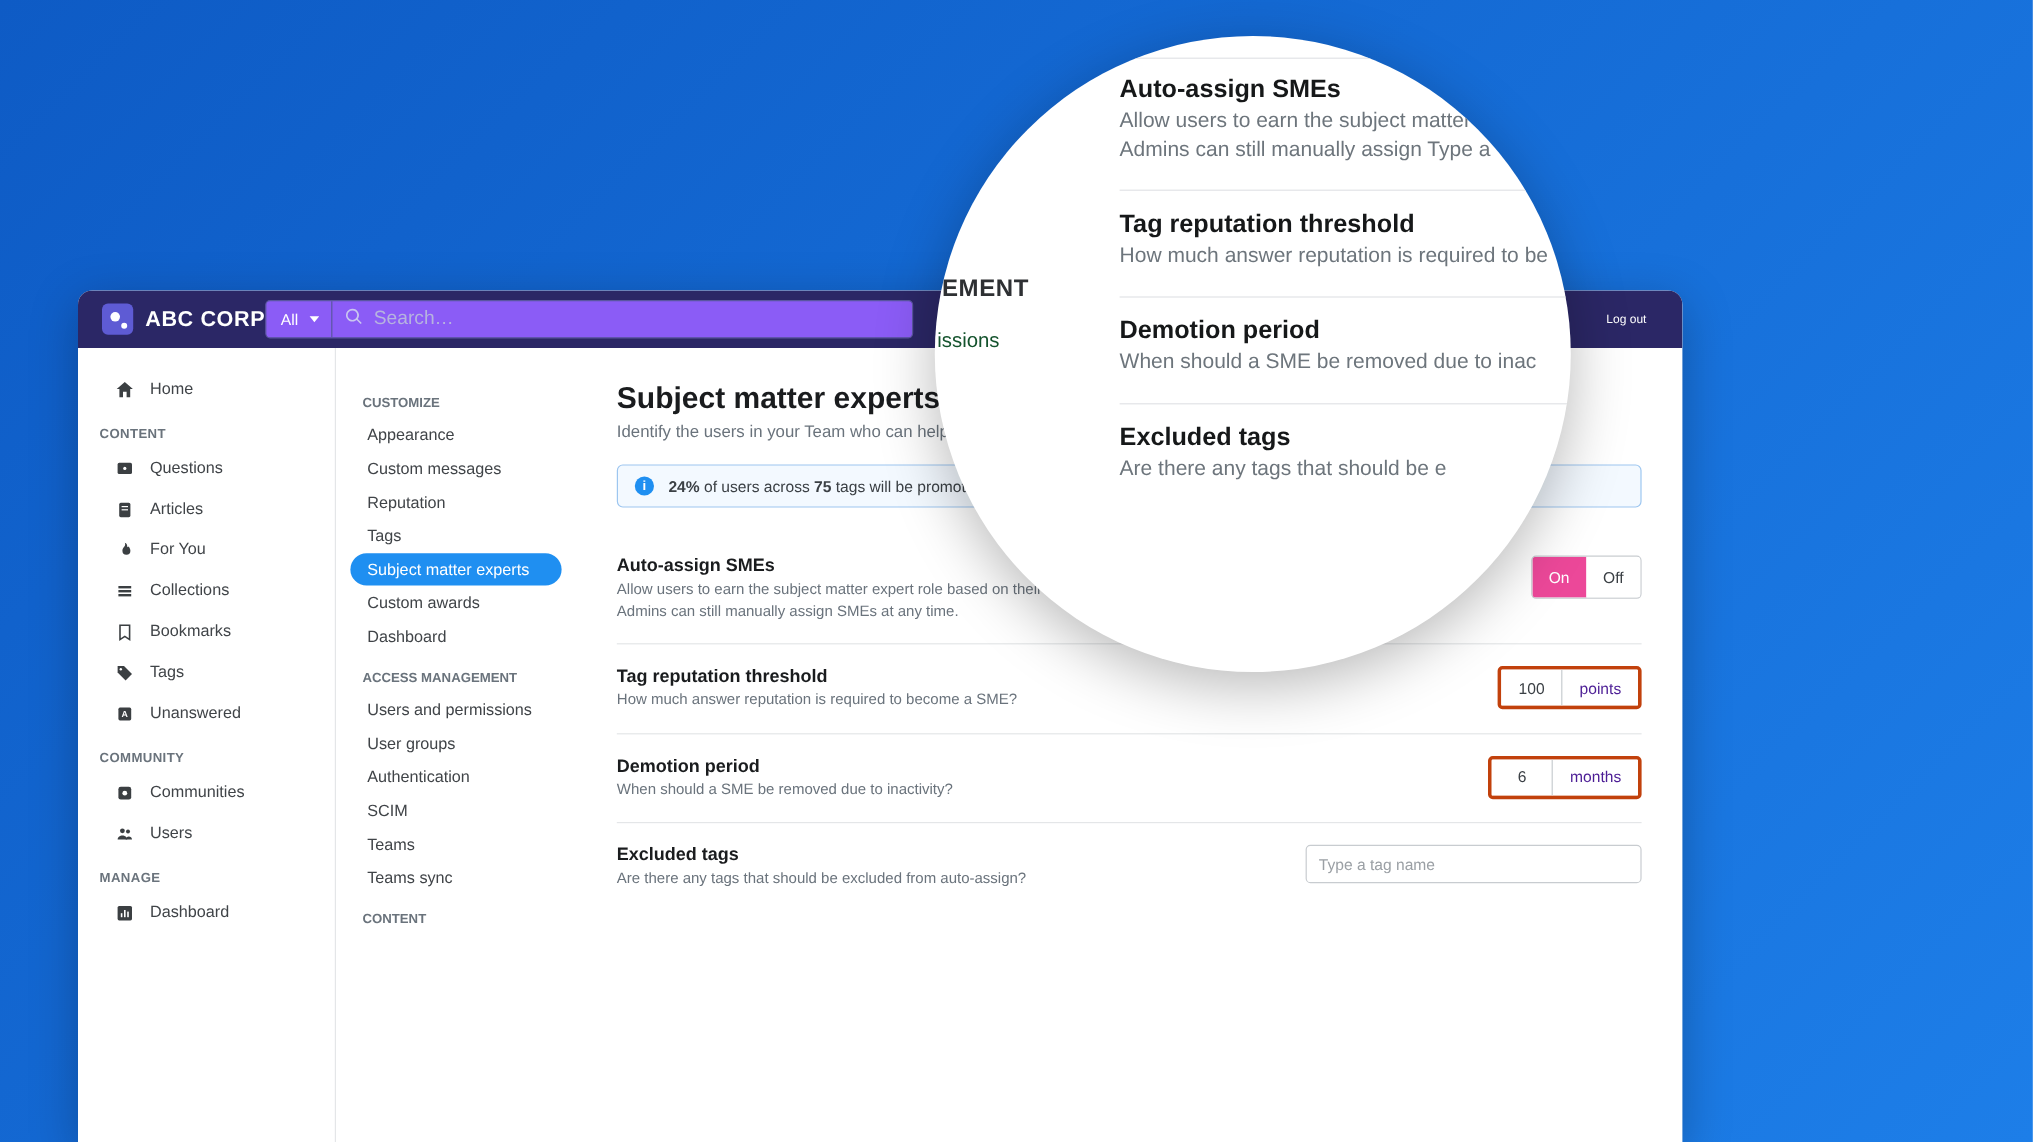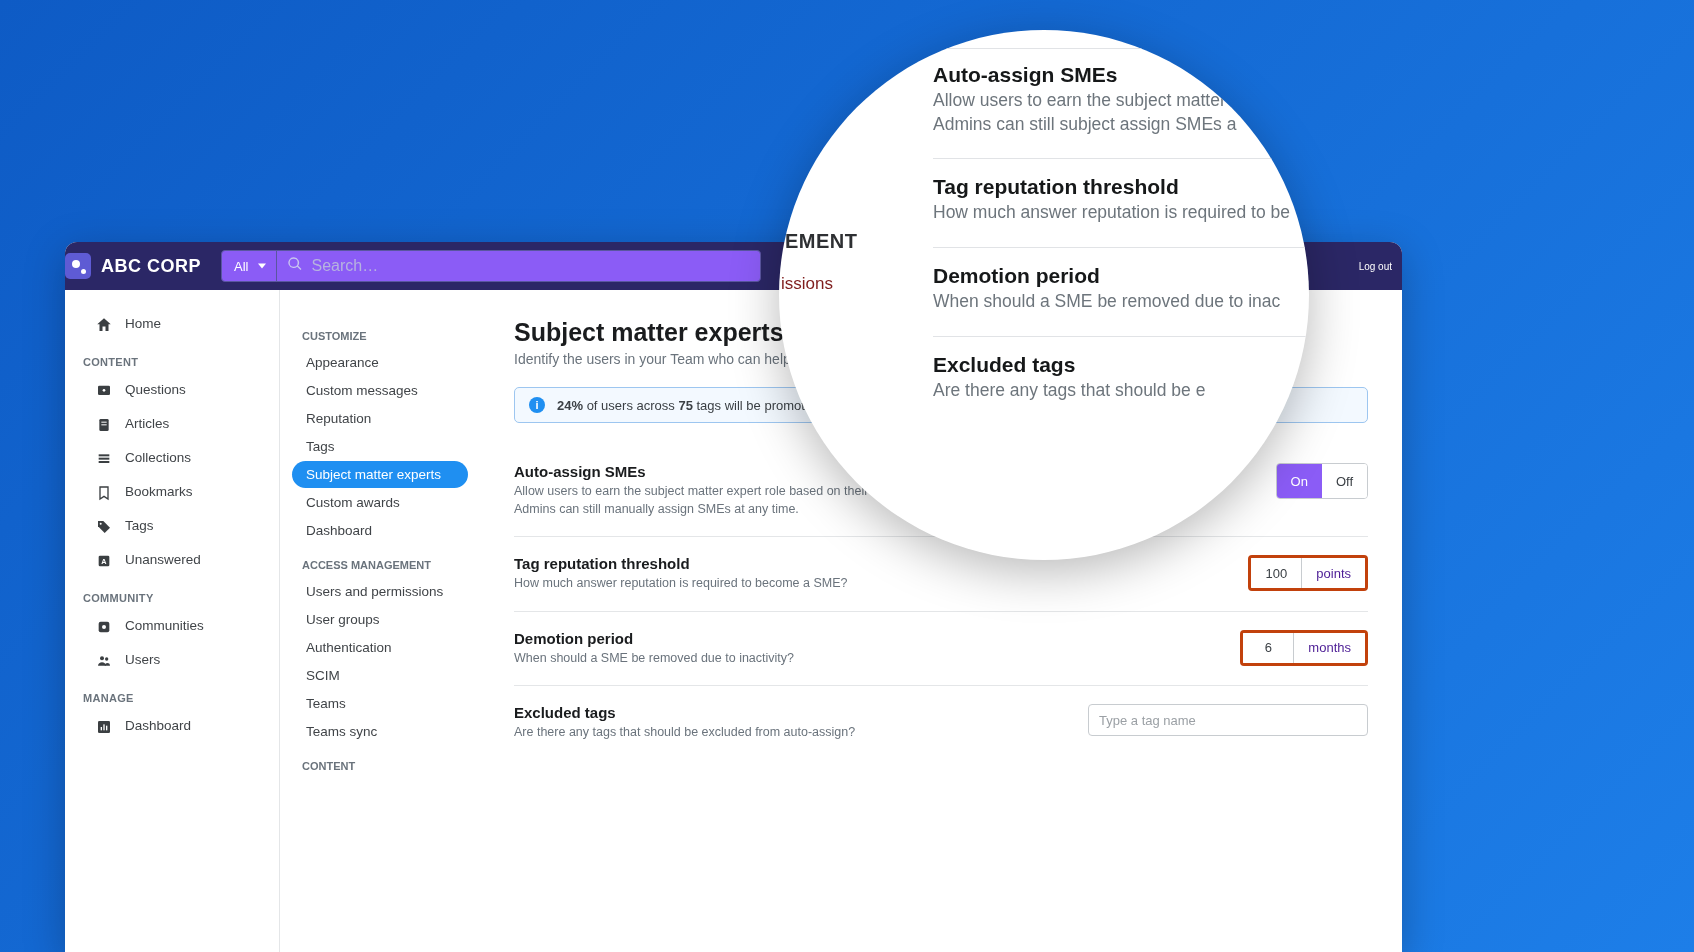--- a/index.html
+++ b/index.html
@@ -20,22 +20,21 @@
     background: #fff;
     border-radius: 12px 12px 0 0;
     overflow: hidden;
     box-shadow: 0 10px 40px rgba(0,0,0,0.25);
   }
   .header-bar {
     background: #2b2766;
     height: 48px;
     display: flex;
     align-items: center;
-    padding: 0 0;
-    gap: 20px;
+    padding: 0 20px;
   }
   .logo-wrap {
     display: flex;
     align-items: center;
     gap: 10px;
     color: #fff;
     font-weight: 700;
     font-size: 18px;
     letter-spacing: 0.5px;
   }
@@ -208,21 +207,21 @@
   }
   .toggle-opt {
     padding: 0 14px;
     display:flex;align-items:center;justify-content:center;
     font-size: 13px;
     background: #fff;
     color: #3b4045;
     cursor: pointer;
   }
   .toggle-opt.on-active {
-    background: #8b5cf6;
+    background: #ec4899;
     color: #fff;
     font-weight: 500;
   }
   .input-group {
     display: inline-flex;
     border: 3px solid #c2410c;
     border-radius: 4px;
     height: 36px;
     overflow: hidden;
   }
@@ -295,21 +294,21 @@
     font-size: 20px;
     color: #2e3033;
     font-weight: 700;
     letter-spacing: 0.5px;
   }
   .lens-frag2 {
     position: absolute;
     top: 244px;
     left: 2px;
     font-size: 17px;
-    color: #7f1d1d;
+    color: #14532d;
     text-align: right;
   }
 </style>
 </head>
 <body>
 
 <div class="app-window">
 
   <div class="header-bar">
     <div class="logo-wrap">
@@ -357,20 +356,28 @@
         </div>
       <div class="nav-item">
           <span class="icon">
             <svg viewBox="0 0 24 24" width="16" height="16">
               <rect x="5" y="3" width="14" height="18" rx="2"></rect>
               <rect x="8" y="7" width="8" height="1.5" fill="#fff"></rect>
               <rect x="8" y="11" width="8" height="1.5" fill="#fff"></rect>
             </svg>
           </span>
           <span>Articles</span>
+        </div>
+      <div class="nav-item">
+          <span class="icon">
+            <svg viewBox="0 0 24 24" width="16" height="16">
+              <path d="M12 2c2 5-3 5-3 10a5 5 0 0010 0c0-3-2-4-2-6 0 2-2 2-2 0 0-2-1-3-3-4z"></path>
+            </svg>
+          </span>
+          <span>For You</span>
         </div>
       <div class="nav-item">
           <span class="icon">
             <svg viewBox="0 0 24 24" width="16" height="16">
               <rect x="4" y="5" width="16" height="3"></rect>
               <rect x="4" y="10" width="16" height="3"></rect>
               <rect x="4" y="15" width="16" height="3"></rect>
             </svg>
           </span>
           <span>Collections</span>
@@ -525,21 +532,21 @@
   </div>
 </div>
 
 <div class="lens">
   <div class="lens-frag">EMENT</div>
   <div class="lens-frag2">issions</div>
   <div class="lens-inner">
     <div class="lens-row header-frag" style="border-top:1px solid #e1e3e6;padding-top:14px;">
       <div class="lens-title">Auto-assign SMEs</div>
       <div class="lens-desc">Allow users to earn the subject matter</div>
-      <div class="lens-desc">Admins can still subject assign SMEs a</div>
+      <div class="lens-desc">Admins can still manually assign Type a</div>
     </div>
     <div class="lens-row">
       <div class="lens-title">Tag reputation threshold</div>
       <div class="lens-desc">How much answer reputation is required to be</div>
     </div>
     <div class="lens-row">
       <div class="lens-title">Demotion period</div>
       <div class="lens-desc">When should a SME be removed due to inac</div>
     </div>
     <div class="lens-row" style="border-bottom:none;">

